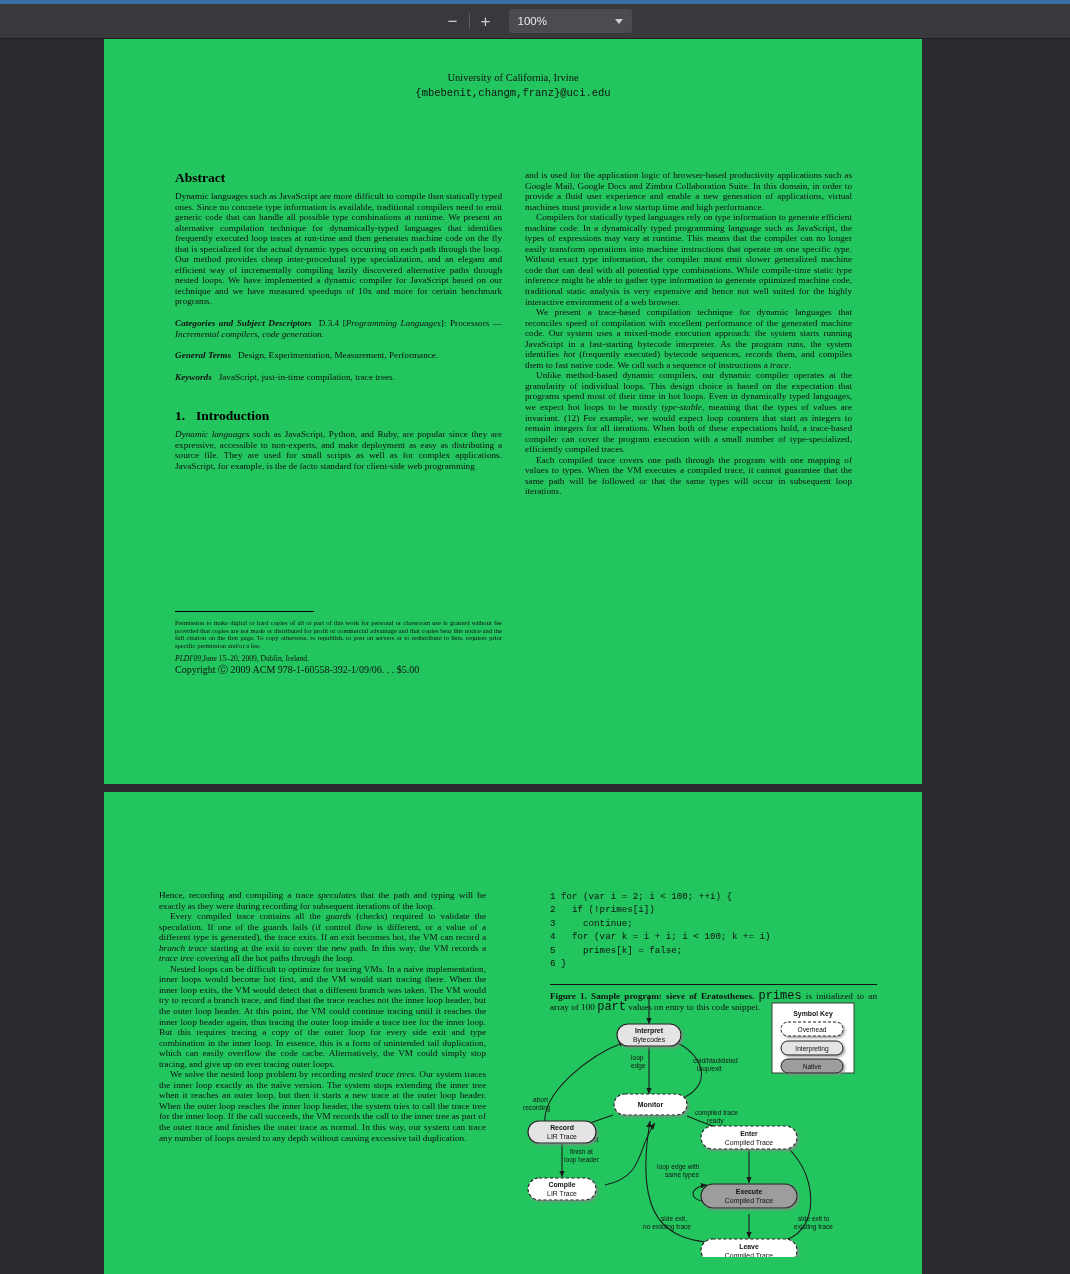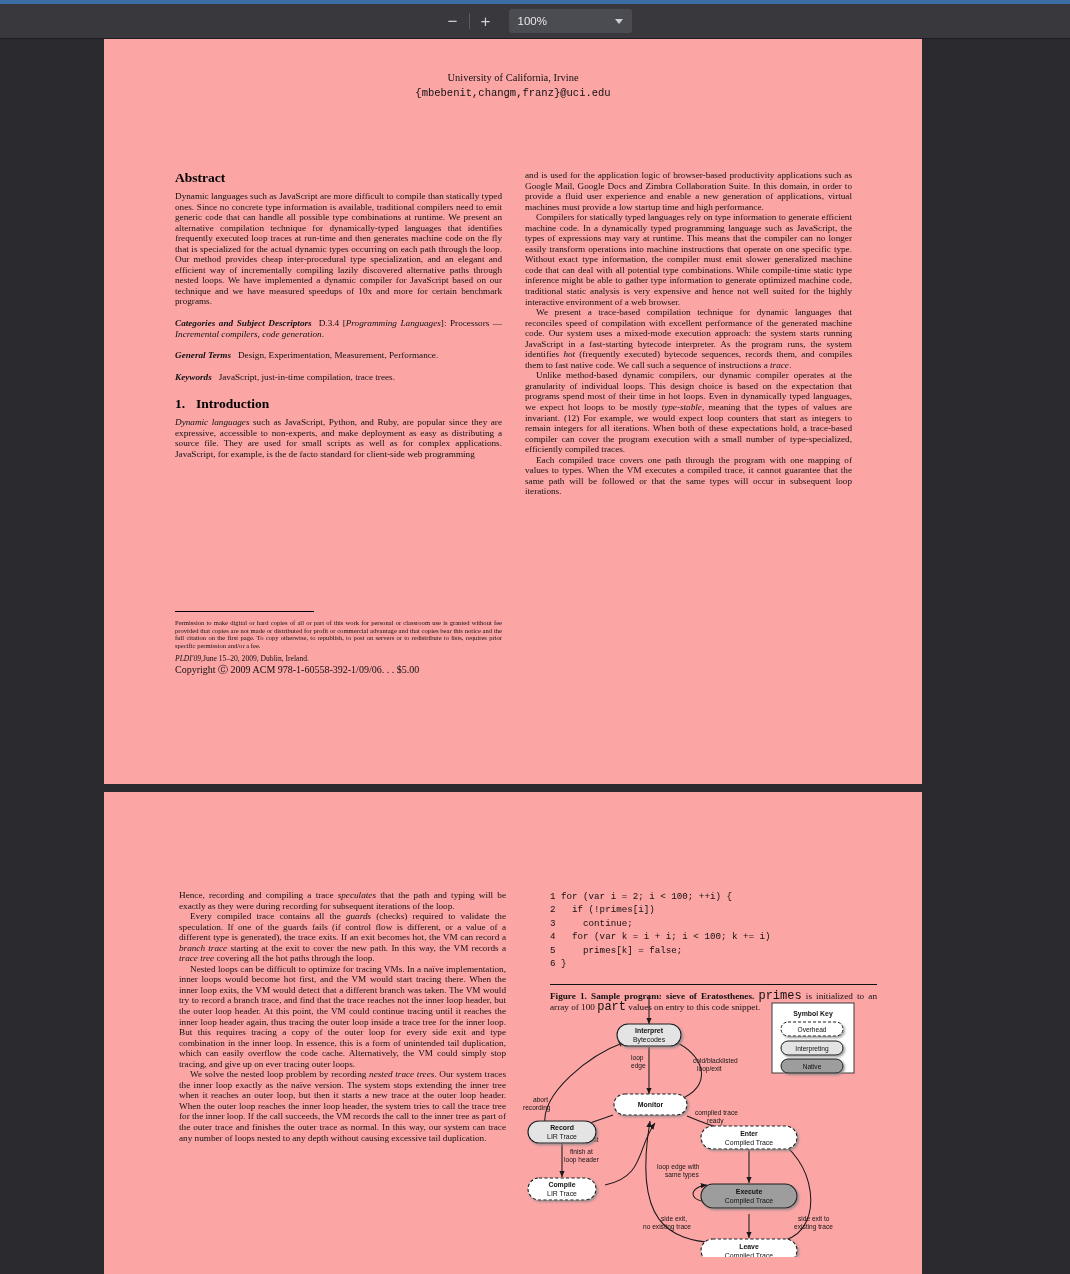--- a/index.html
+++ b/index.html
@@ -27,21 +27,21 @@
     border-radius:3px;display:flex;align-items:center;
     padding:0 9px;box-sizing:border-box;cursor:pointer;
     justify-content:space-between;
   }
   .zoom-select .val{color:#e8e8ea;font-size:11.5px;}
   .caret{width:0;height:0;border-left:4.5px solid transparent;border-right:4.5px solid transparent;border-top:5px solid #cfcfd3;}
 
   
   #viewer{position:relative;height:1236px;background:#2a2a2e;overflow:hidden;}
   .page{
-    position:absolute;left:104px;width:818px;background:#fca5a5;
+    position:absolute;left:104px;width:818px;background:#22c55e;
   }
   #page1{top:0;height:745px;}
   #page2{top:753px;height:500px;}
 
   .authorline{
     position:absolute;left:0;width:100%;text-align:center;
     font-family:"Liberation Serif",serif;font-size:10.5px;color:#111;
   }
   #aff{top:33px;}
   #email{top:48px;font-family:"Liberation Mono",monospace;font-size:10.5px;}
@@ -49,21 +49,21 @@
   .col{position:absolute;width:327px;}
   #col-left{left:71px;top:131px;}
   #col-right{left:421px;top:131px;}
 
   h2.sect{
     font-family:"Liberation Serif",serif;font-weight:bold;font-size:13.5px;
     margin:0 0 5px 0;color:#000;
   }
   h2.numsect{
     font-family:"Liberation Serif",serif;font-weight:bold;font-size:13.5px;
-    margin:14px 0 5px 0;color:#000;
+    margin:26px 0 5px 0;color:#000;
   }
   h2.numsect .num{display:inline-block;width:21px;}
   p.body{
     font-family:"Liberation Serif",serif;font-size:9.2px;line-height:10.55px;
     text-align:justify;margin:0 0 0 0;color:#111;
     -webkit-hyphens:none;hyphens:none;
   }
   p.body.ind{text-indent:11px;}
   .cat{
     font-family:"Liberation Serif",serif;font-size:9.2px;line-height:10.55px;
@@ -79,21 +79,21 @@
   #fnote .rule{height:1px;background:#000;width:139px;margin-bottom:7px;}
   #fnote p{
     font-family:"Liberation Serif",serif;font-size:6.6px;line-height:7.6px;
     text-align:justify;margin:0;color:#111;
   }
   #fnote .venue{margin-top:6px;font-size:7.6px;font-style:italic;}
   #fnote .venue span.n{font-style:normal;}
   #fnote .copy{margin-top:3px;font-size:10px;}
 
   
-  #p2-left{left:75px;top:98px;}
+  #p2-left{left:55px;top:98px;}
   #p2-right{left:446px;top:98px;}
 
   pre.code{
     font-family:"Liberation Mono",monospace;font-size:9.2px;line-height:13.4px;
     margin:0;color:#111;white-space:pre;
   }
   .figrule{height:1px;background:#111;width:100%;margin:14px 0 6px 0;}
   .figcap{
     font-family:"Liberation Serif",serif;font-size:9.2px;line-height:10.9px;
     text-align:justify;color:#111;

